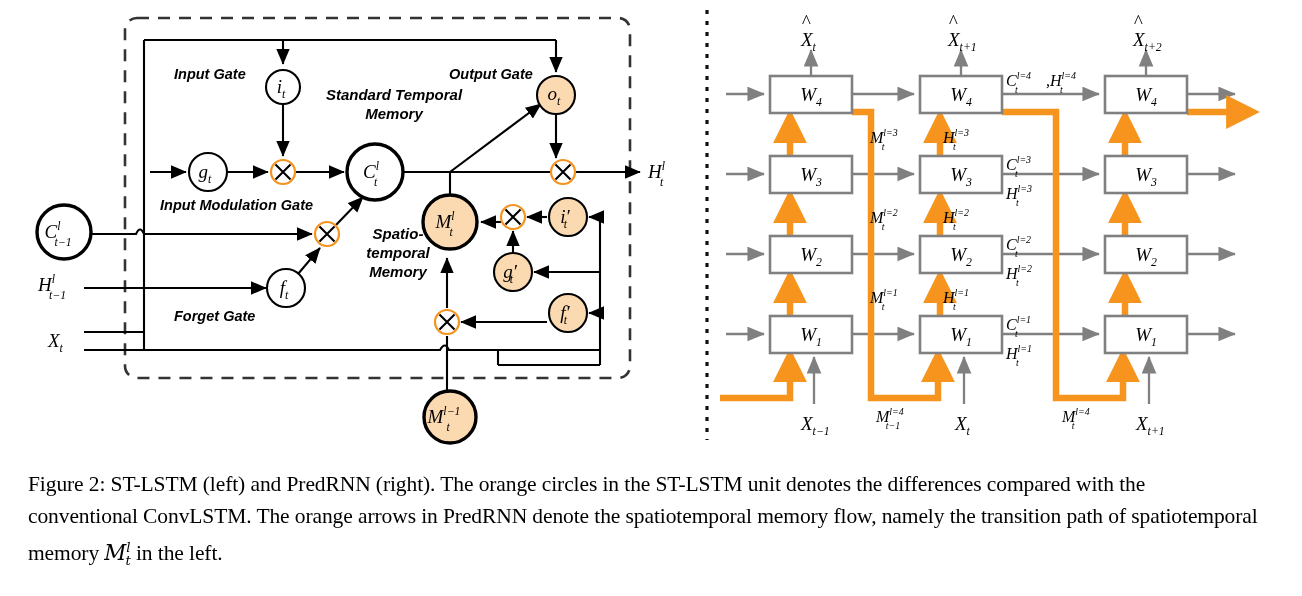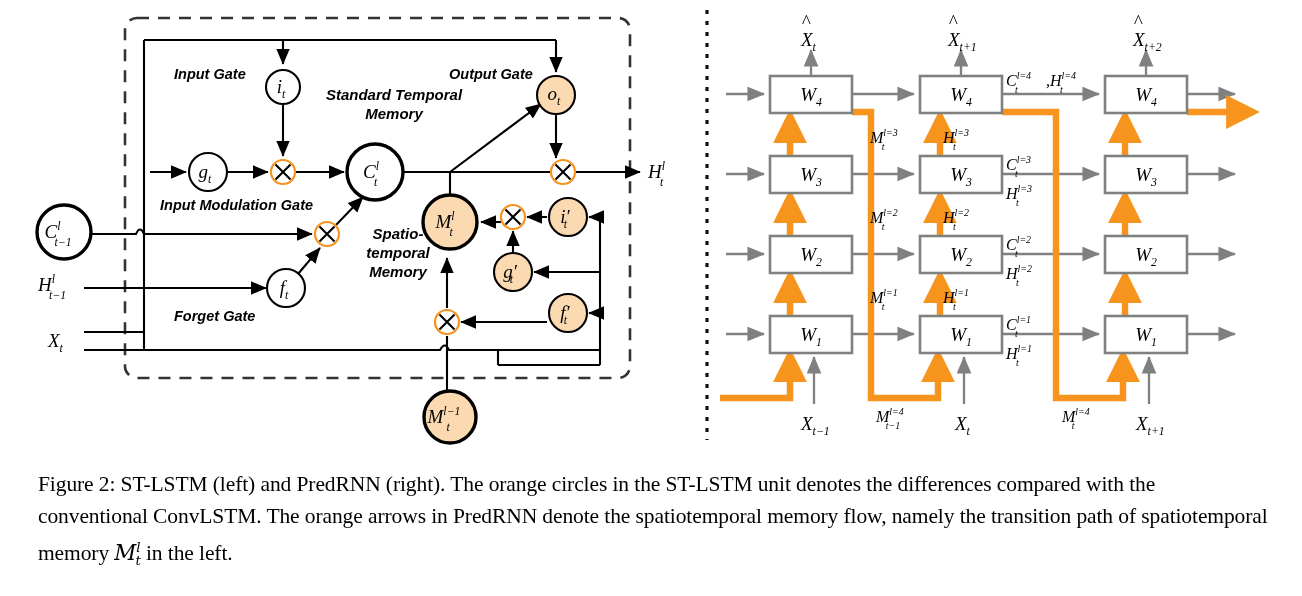--- a/index.html
+++ b/index.html
@@ -7,21 +7,21 @@
     width:1302px;height:596px;
     font-family:"Liberation Serif", serif;
     color:#000;
     overflow:hidden;
     position:relative;
   }
   #figure-root{position:absolute;left:0;top:0;width:1302px;height:596px;}
   svg.diagram{position:absolute;left:0;top:0;width:1302px;height:460px;}
   .caption{
     position:absolute;
-    left:38px;top:468px;
+    left:28px;top:468px;
     width:1232px;
     font-family:"Liberation Serif", serif;
     font-size:21.5px;
     line-height:32px;
     color:#000;
     text-align:left;
     letter-spacing:-0.1px;
   }
   .caption .mathvar{font-style:italic;font-family:"DejaVu Serif",serif;}
   .caption sup{font-size:0.62em;vertical-align:super;font-style:italic;}

